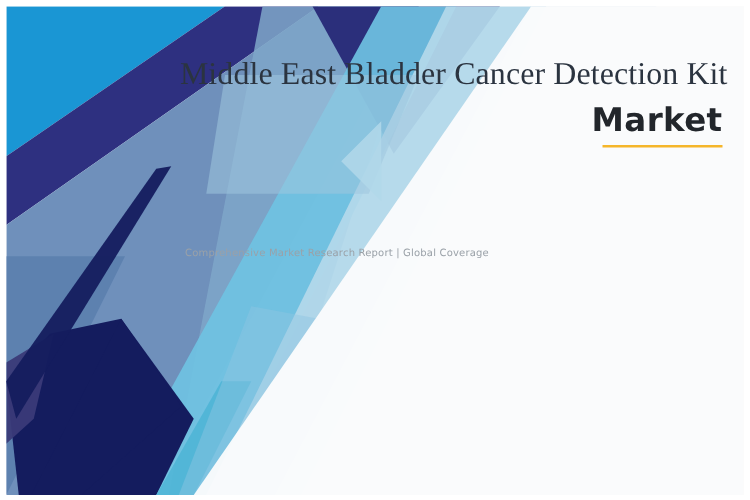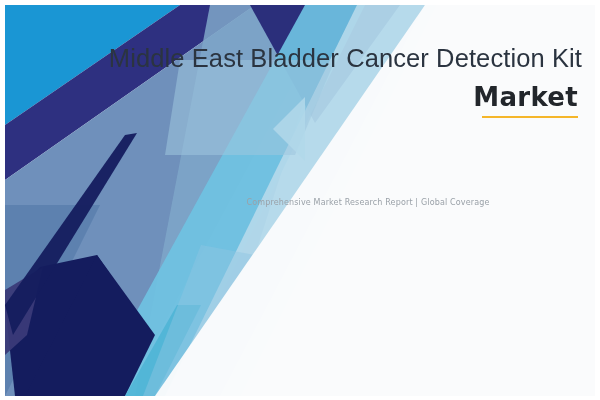--- a/index.html
+++ b/index.html
@@ -40,21 +40,21 @@
     pointer-events: none;
   }
   .text-layer > * { pointer-events: auto; }
 
   #headline {
     position: absolute;
     left: 0px;
     top: 44px;
     width: 582px;
     text-align: right;
-    font-family: Liberation Sans, sans-serif;
+    font-family: Liberation Serif, serif;
     font-size: 25.5px;
     font-weight: 400;
     color: #2b3440;
     letter-spacing: 0.1px;
     white-space: nowrap;
   }
   #market-wrap {
     position: absolute;
     right: 22px;
     top: 84px;
@@ -84,24 +84,24 @@
     width: 420px;
     text-align: right;
     font-family: "DejaVu Sans", sans-serif;
     font-size: 11.5px;
     font-weight: 400;
     line-height: 15px;
     color: #5c636b;
   }
   #tagline {
     position: absolute;
-    right: 22px;
+    right: 32px;
     top: 198px;
     width: 420px;
-    text-align: center;
+    text-align: left;
     font-family: "DejaVu Sans", sans-serif;
     font-size: 8px;
     font-weight: 400;
     letter-spacing: 0.15px;
     color: #9aa1a8;
   }
 </style>
 </head>
 <body>
 

